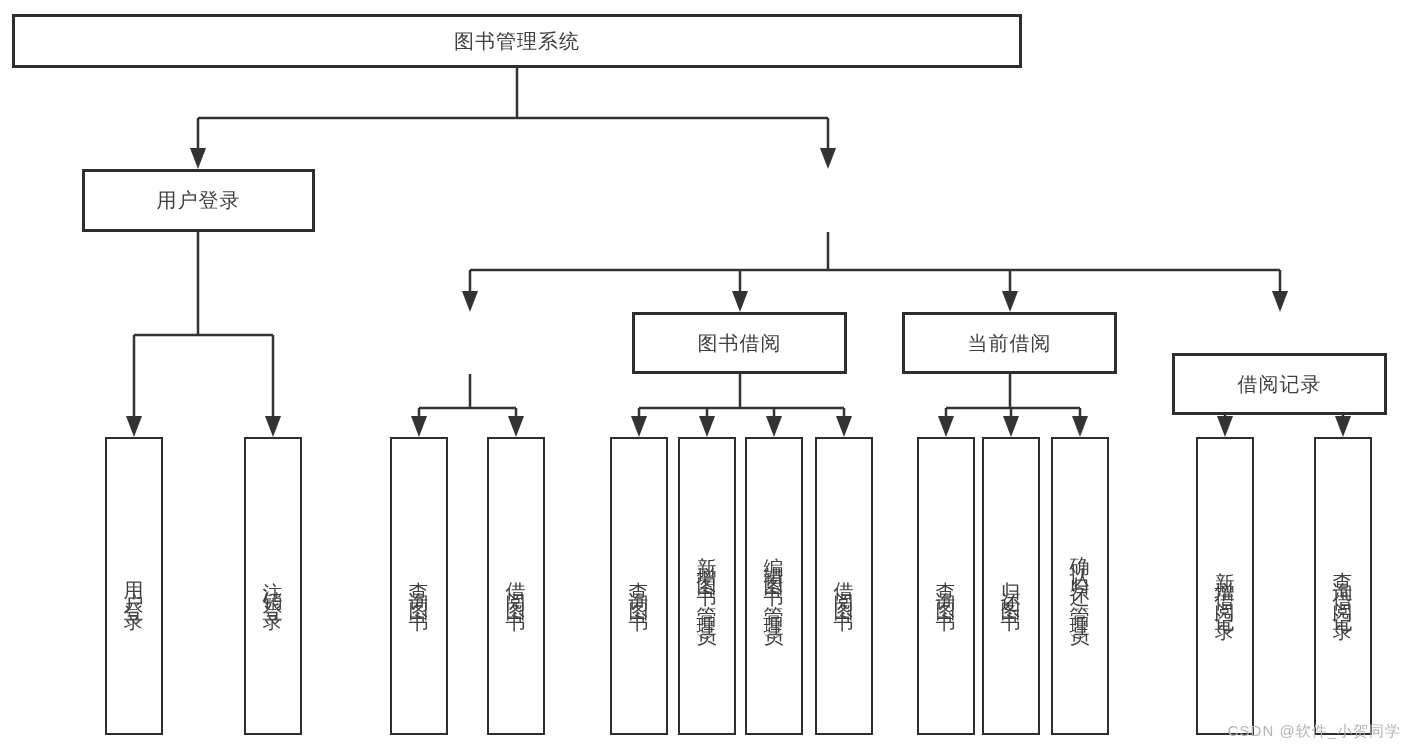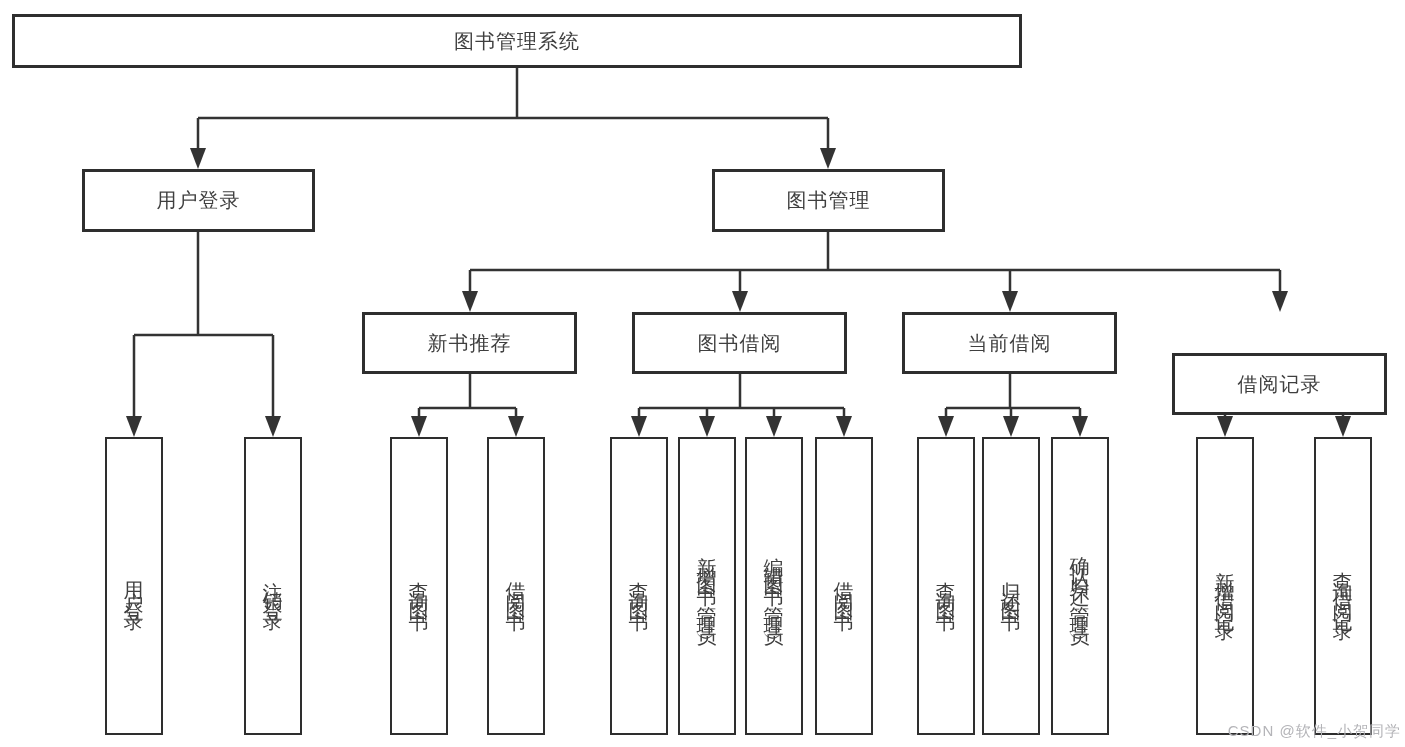--- a/index.html
+++ b/index.html
@@ -111,23 +111,21 @@
     <polygon points="938,416 954,416 946,437"></polygon>
     <polygon points="1003,416 1019,416 1011,437"></polygon>
     <polygon points="1072,416 1088,416 1080,437"></polygon>
     <polygon points="1217,416 1233,416 1225,437"></polygon>
     <polygon points="1335,416 1351,416 1343,437"></polygon>
   </svg>
 
   <div class="node hbox root-box">图书管理系统</div>
 
   <div class="node hbox lvl2" style="left:82px;">用户登录</div>
-  <div class="node hbox lvl2" style="left:712px;">图书管理</div>
 
-  <div class="node hbox lvl3" style="left:362px;">新书推荐</div>
   <div class="node hbox lvl3" style="left:902px;">当前借阅</div>
   <div class="node hbox lvl3" style="left:632px;">图书借阅</div>
   <div class="node hbox lvl3" style="left:1172px;margin-top:41px;">借阅记录</div>
 
   <div class="node vbox" style="left:105px;">
     <span>用户登录</span>
   </div>
   <div class="node vbox" style="left:244px;">
     <span>注销登录</span>
   </div>

